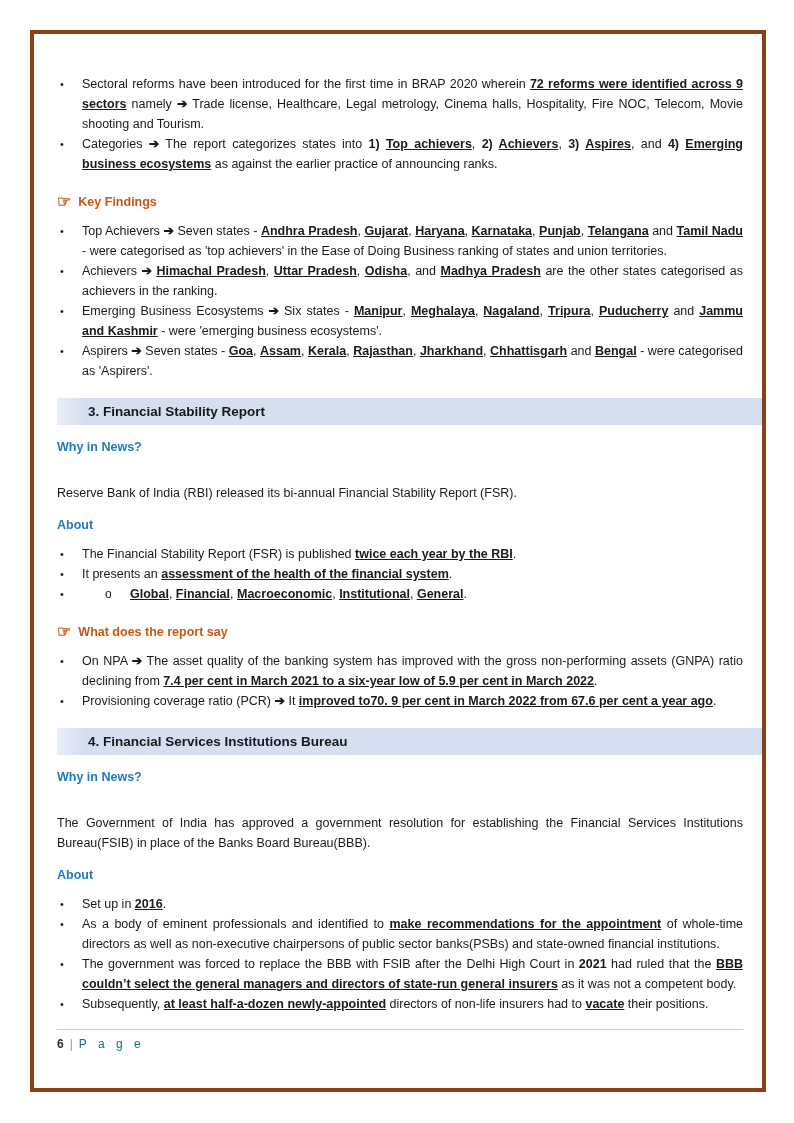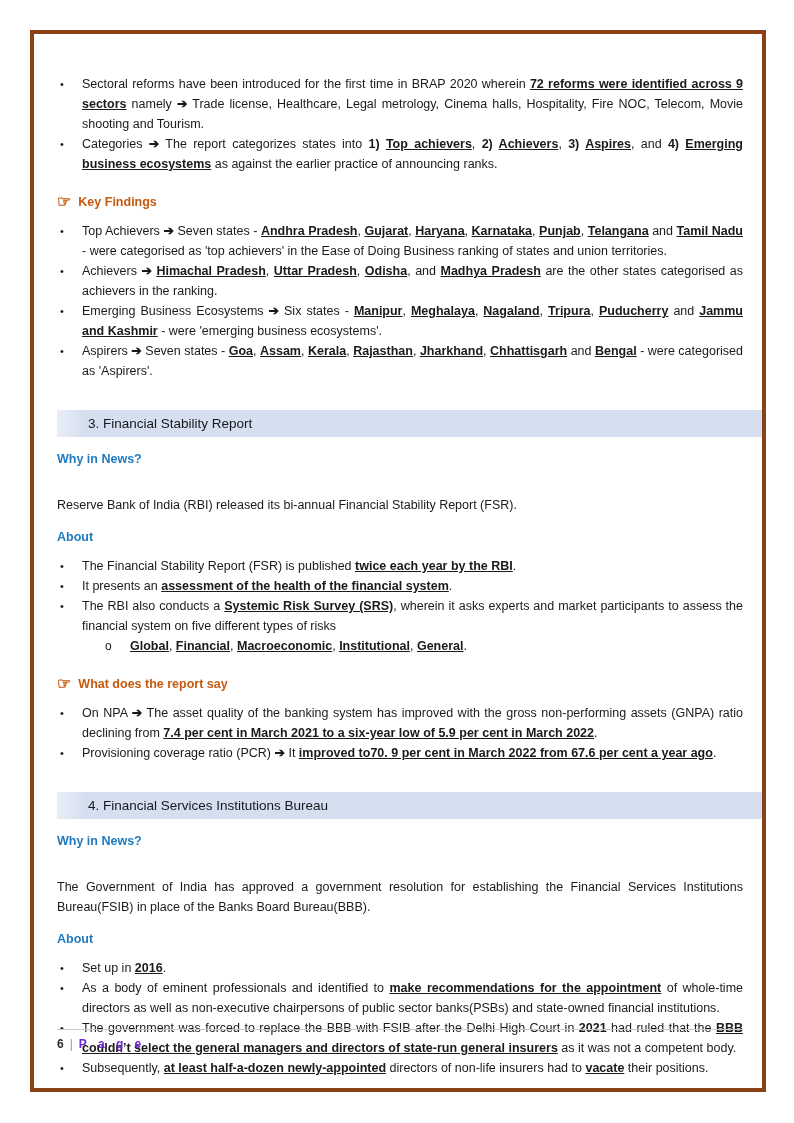--- a/index.html
+++ b/index.html
@@ -24,33 +24,33 @@
   .seg-b{font-weight:bold;}
   .seg-u{font-weight:bold;text-decoration:underline;}
   .seg-a{font-weight:bold;}
   .h-orange{
     color:#c55a11;font-weight:bold;margin:17px 0 9px;text-align:left;
   }
   .h-orange .hand{font-size:16px;margin-right:7px;position:relative;top:1px;}
   .h-blue{color:#1f7bc0;font-weight:bold;margin:12px 0 9px;text-align:left;}
   .section-bar{
     background:linear-gradient(to right,#e9eef7 0%,#d6dfef 4%,#d6dfef 100%);
-    margin:29px -19px 7px 0;
+    margin:17px -19px 7px 0;
     padding:5px 10px 5px 31px;
-    font-weight:normal;font-size:13.5px;line-height:17px;color:#15181d;text-align:left;
+    font-weight:bold;font-size:13.5px;line-height:17px;color:#15181d;text-align:left;
   }
   p.para{margin:26px 0 12px;}
   .footer{
     position:absolute;left:23px;right:19px;bottom:36px;
     border-top:1px solid #c9c9c9;padding-top:6px;
     font-size:12px;line-height:16px;text-align:left;
   }
   .pg-num{font-weight:bold;color:#2b2b2b;}
   .pg-sep{color:#9a9a9a;margin:0 6px;}
-  .pg-word{color:#6d28d9;letter-spacing:4px;font-weight:bold;}
+  .pg-word{color:#0f766e;letter-spacing:4px;}
 </style>
 </head>
 <body>
 
 <div class="frame">
   <div class="content">
 
     <ul class="blist">
       <li>
         <span class="marker">•</span>
@@ -99,21 +99,20 @@
       <li>
         <span class="marker">•</span>
         <span class="li-text"><span class="seg-p">The Financial Stability Report (FSR) is published </span><span class="seg-u">twice each year by the RBI</span><span class="seg-p">.</span></span>
       </li>
       <li>
         <span class="marker">•</span>
         <span class="li-text"><span class="seg-p">It presents an </span><span class="seg-u">assessment of the health of the financial system</span><span class="seg-p">.</span></span>
       </li>
       <li>
         <span class="marker">•</span>
-        <span class="li-text"><span class="seg-p">The RBI also conducts a </span><span class="seg-u">Systemic Risk Survey (SRS)</span><span class="seg-p">, wherein it asks experts and market participants to assess the financial system on five different types of risks</span></span>
       </li>
       <li class="sub">
         <span class="marker">o</span>
         <span class="li-text"><span class="seg-u">Global</span><span class="seg-p">, </span><span class="seg-u">Financial</span><span class="seg-p">, </span><span class="seg-u">Macroeconomic</span><span class="seg-p">, </span><span class="seg-u">Institutional</span><span class="seg-p">, </span><span class="seg-u">General</span><span class="seg-p">.</span></span>
       </li>
     </ul>
 
     <div class="h-orange">
       <span class="hand">☞</span><span>What does the report say</span>
     </div>

